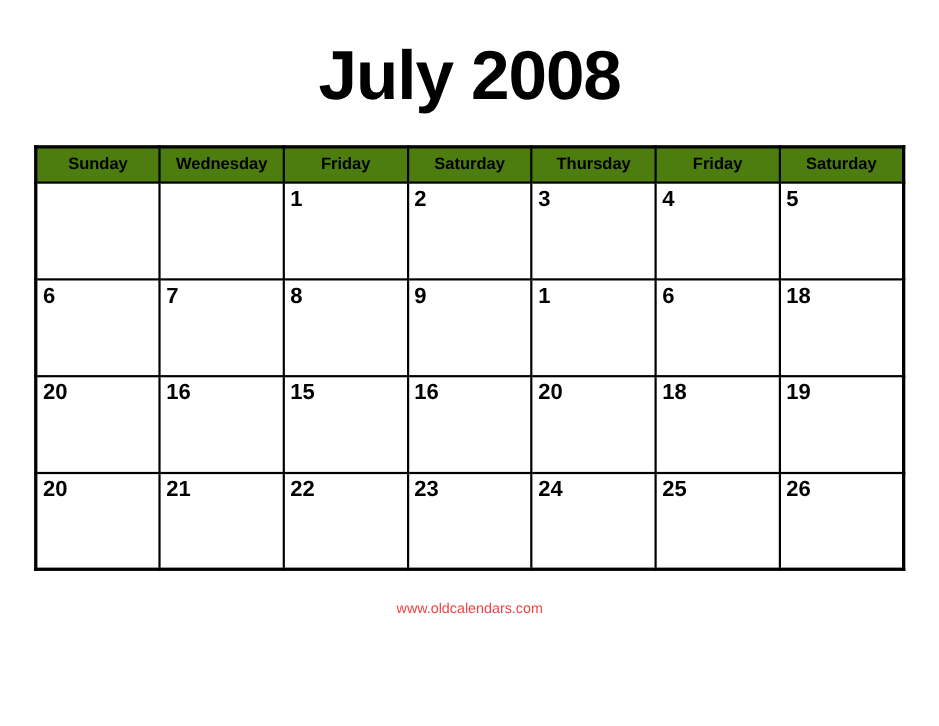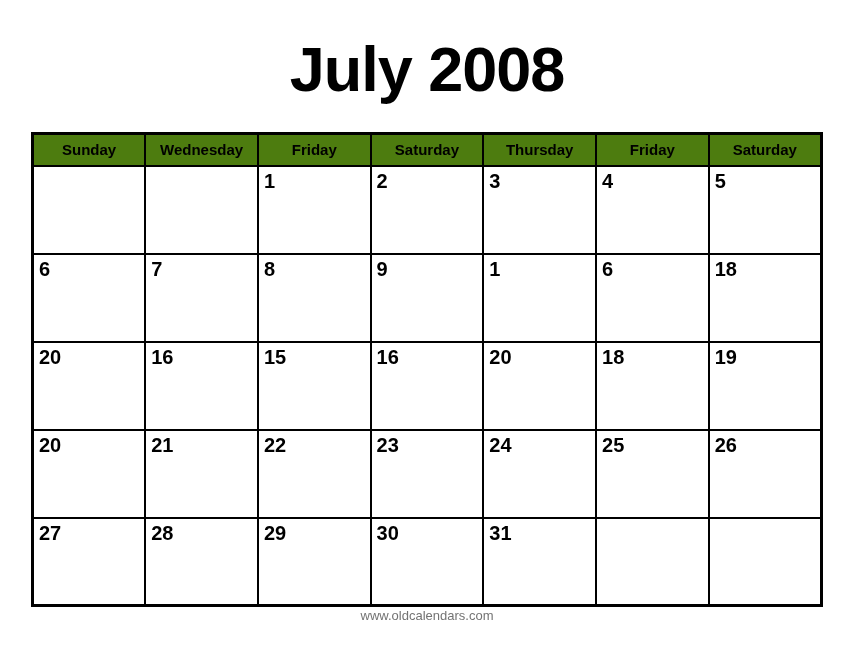--- a/index.html
+++ b/index.html
@@ -54,25 +54,25 @@
     padding: 1px 0 0 5px;
     background: #ffffff;
   }
   .date-num {
     font-size: 20px;
     font-weight: bold;
     line-height: 1.3;
     color: #000000;
   }
   .site-footer {
-    margin-top: 1px;
+    margin-top: 26px;
     text-align: center;
     font-size: 13px;
     font-weight: normal;
-    color: #737373;
+    color: #ef4444;
   }
 </style>
 </head>
 <body>
 
 <div class="page">
 
   <h1 class="cal-title">July 2008</h1>
 
   <table class="calendar">
@@ -117,27 +117,18 @@
       </tr>
       <tr>
         <td><span class="date-num">20</span></td>
         <td><span class="date-num">21</span></td>
         <td><span class="date-num">22</span></td>
         <td><span class="date-num">23</span></td>
         <td><span class="date-num">24</span></td>
         <td><span class="date-num">25</span></td>
         <td><span class="date-num">26</span></td>
       </tr>
-      <tr>
-        <td><span class="date-num">27</span></td>
-        <td><span class="date-num">28</span></td>
-        <td><span class="date-num">29</span></td>
-        <td><span class="date-num">30</span></td>
-        <td><span class="date-num">31</span></td>
-        <td><span class="date-num"></span></td>
-        <td><span class="date-num"></span></td>
-      </tr>
     </tbody>
   </table>
 
   <div class="site-footer">www.oldcalendars.com</div>
 
 </div>
 
 </body></html>

